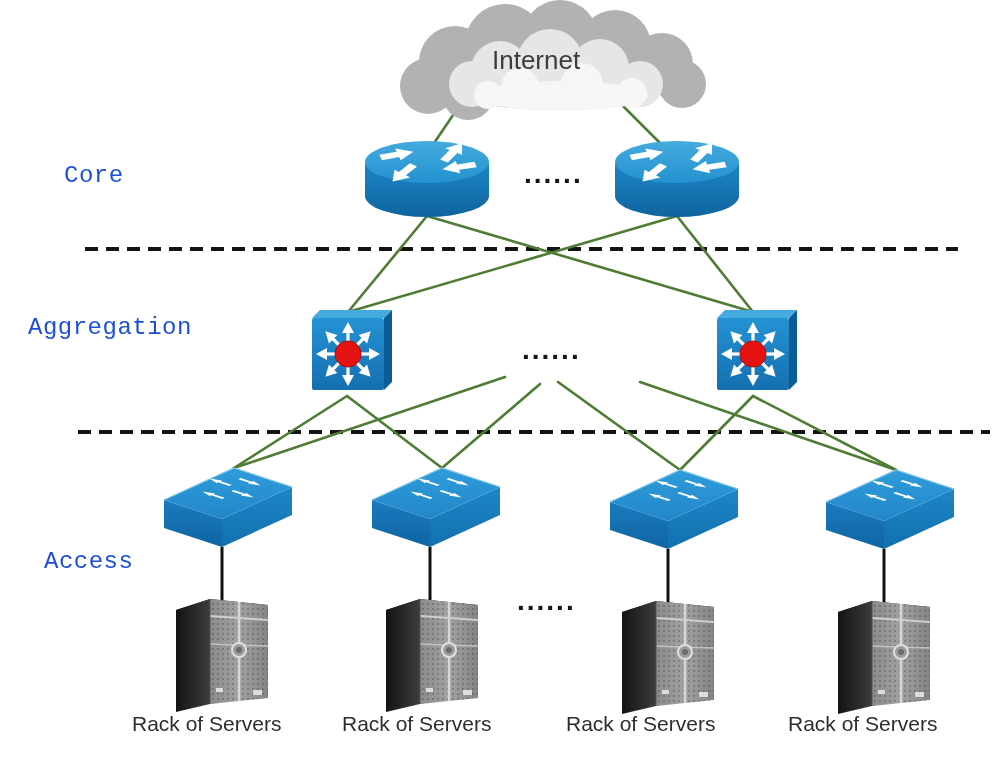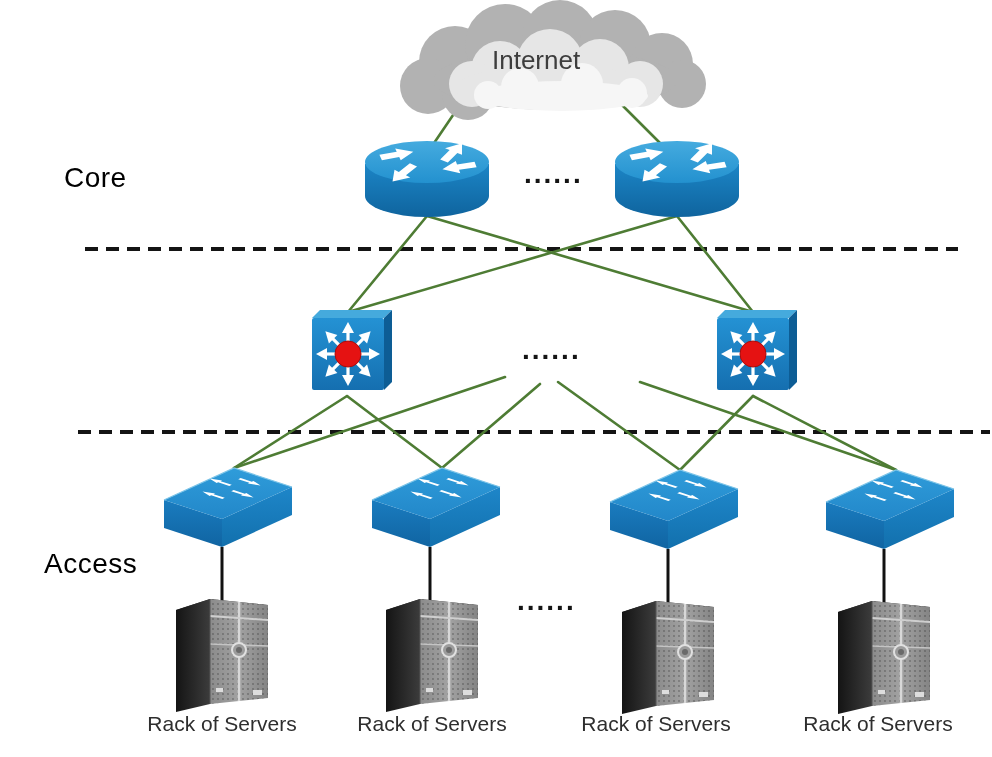--- a/index.html
+++ b/index.html
@@ -1,22 +1,22 @@
 <!DOCTYPE html>
 <html style="--link-green: #4e7c34; --dash-black: #141414; --wire-black: #111111; --device-blue: #1b84c6; --alert-red: #e51212; --cloud-gray: #b5b5b5;"><head>
 <meta charset="utf-8">
 <style>
   html,body{margin:0;padding:0;background:#ffffff;}
   #stage{position:relative;width:992px;height:757px;background:#ffffff;overflow:hidden;
          font-family:"Liberation Sans", sans-serif;}
   #stage svg{position:absolute;left:0;top:0;}
   .abs{position:absolute;white-space:nowrap;}
-  .layer-label{font-size:28px;color:#000000;letter-spacing:0.5px;}
+  .layer-label{font-size:24px;color:#1d4ed8;letter-spacing:0.5px;font-family:Liberation Mono, monospace;}
   .cloud-label{font-size:26px;color:#3d3d3d;}
-  .rack-label{font-size:21px;color:#2e2e2e;text-align:center;}
+  .rack-label{font-size:21px;color:#2e2e2e;}
   .dots{font-size:28px;font-weight:bold;letter-spacing:2px;color:#141414;line-height:1;}
   .link{stroke:var(--link-green,#4e7c34);stroke-width:2.6;stroke-linecap:round;}
   .dash{stroke:var(--dash-black,#141414);stroke-width:4;stroke-dasharray:13 8;}
   .wire{stroke:var(--wire-black,#111111);stroke-width:3;}
 </style>
 </head>
 <body>
 
 <div id="stage">
 
@@ -192,20 +192,21 @@
 
   <use href="#rack" x="176" y="592"></use>
   <use href="#rack" x="386" y="592"></use>
   <use href="#rack" x="622" y="594"></use>
   <use href="#rack" x="838" y="594"></use>
 </svg>
 
 <span class="abs cloud-label" style="left:492px;top:45px;">Internet</span>
 
 <span class="abs layer-label" style="left:64px;top:162px;">Core</span>
+<span class="abs layer-label" style="left:28px;top:314px;">Aggregation</span>
 <span class="abs layer-label" style="left:44px;top:548px;">Access</span>
 
 <span class="abs dots" style="left:524px;top:160px;">......</span>
 <span class="abs dots" style="left:522px;top:336px;">......</span>
 <span class="abs dots" style="left:517px;top:587px;">......</span>
 
 <span class="abs rack-label" style="left:132px;width:180px;top:712px;">Rack of Servers</span>
 <span class="abs rack-label" style="left:342px;width:180px;top:712px;">Rack of Servers</span>
 <span class="abs rack-label" style="left:566px;width:180px;top:712px;">Rack of Servers</span>
 <span class="abs rack-label" style="left:788px;width:180px;top:712px;">Rack of Servers</span>

